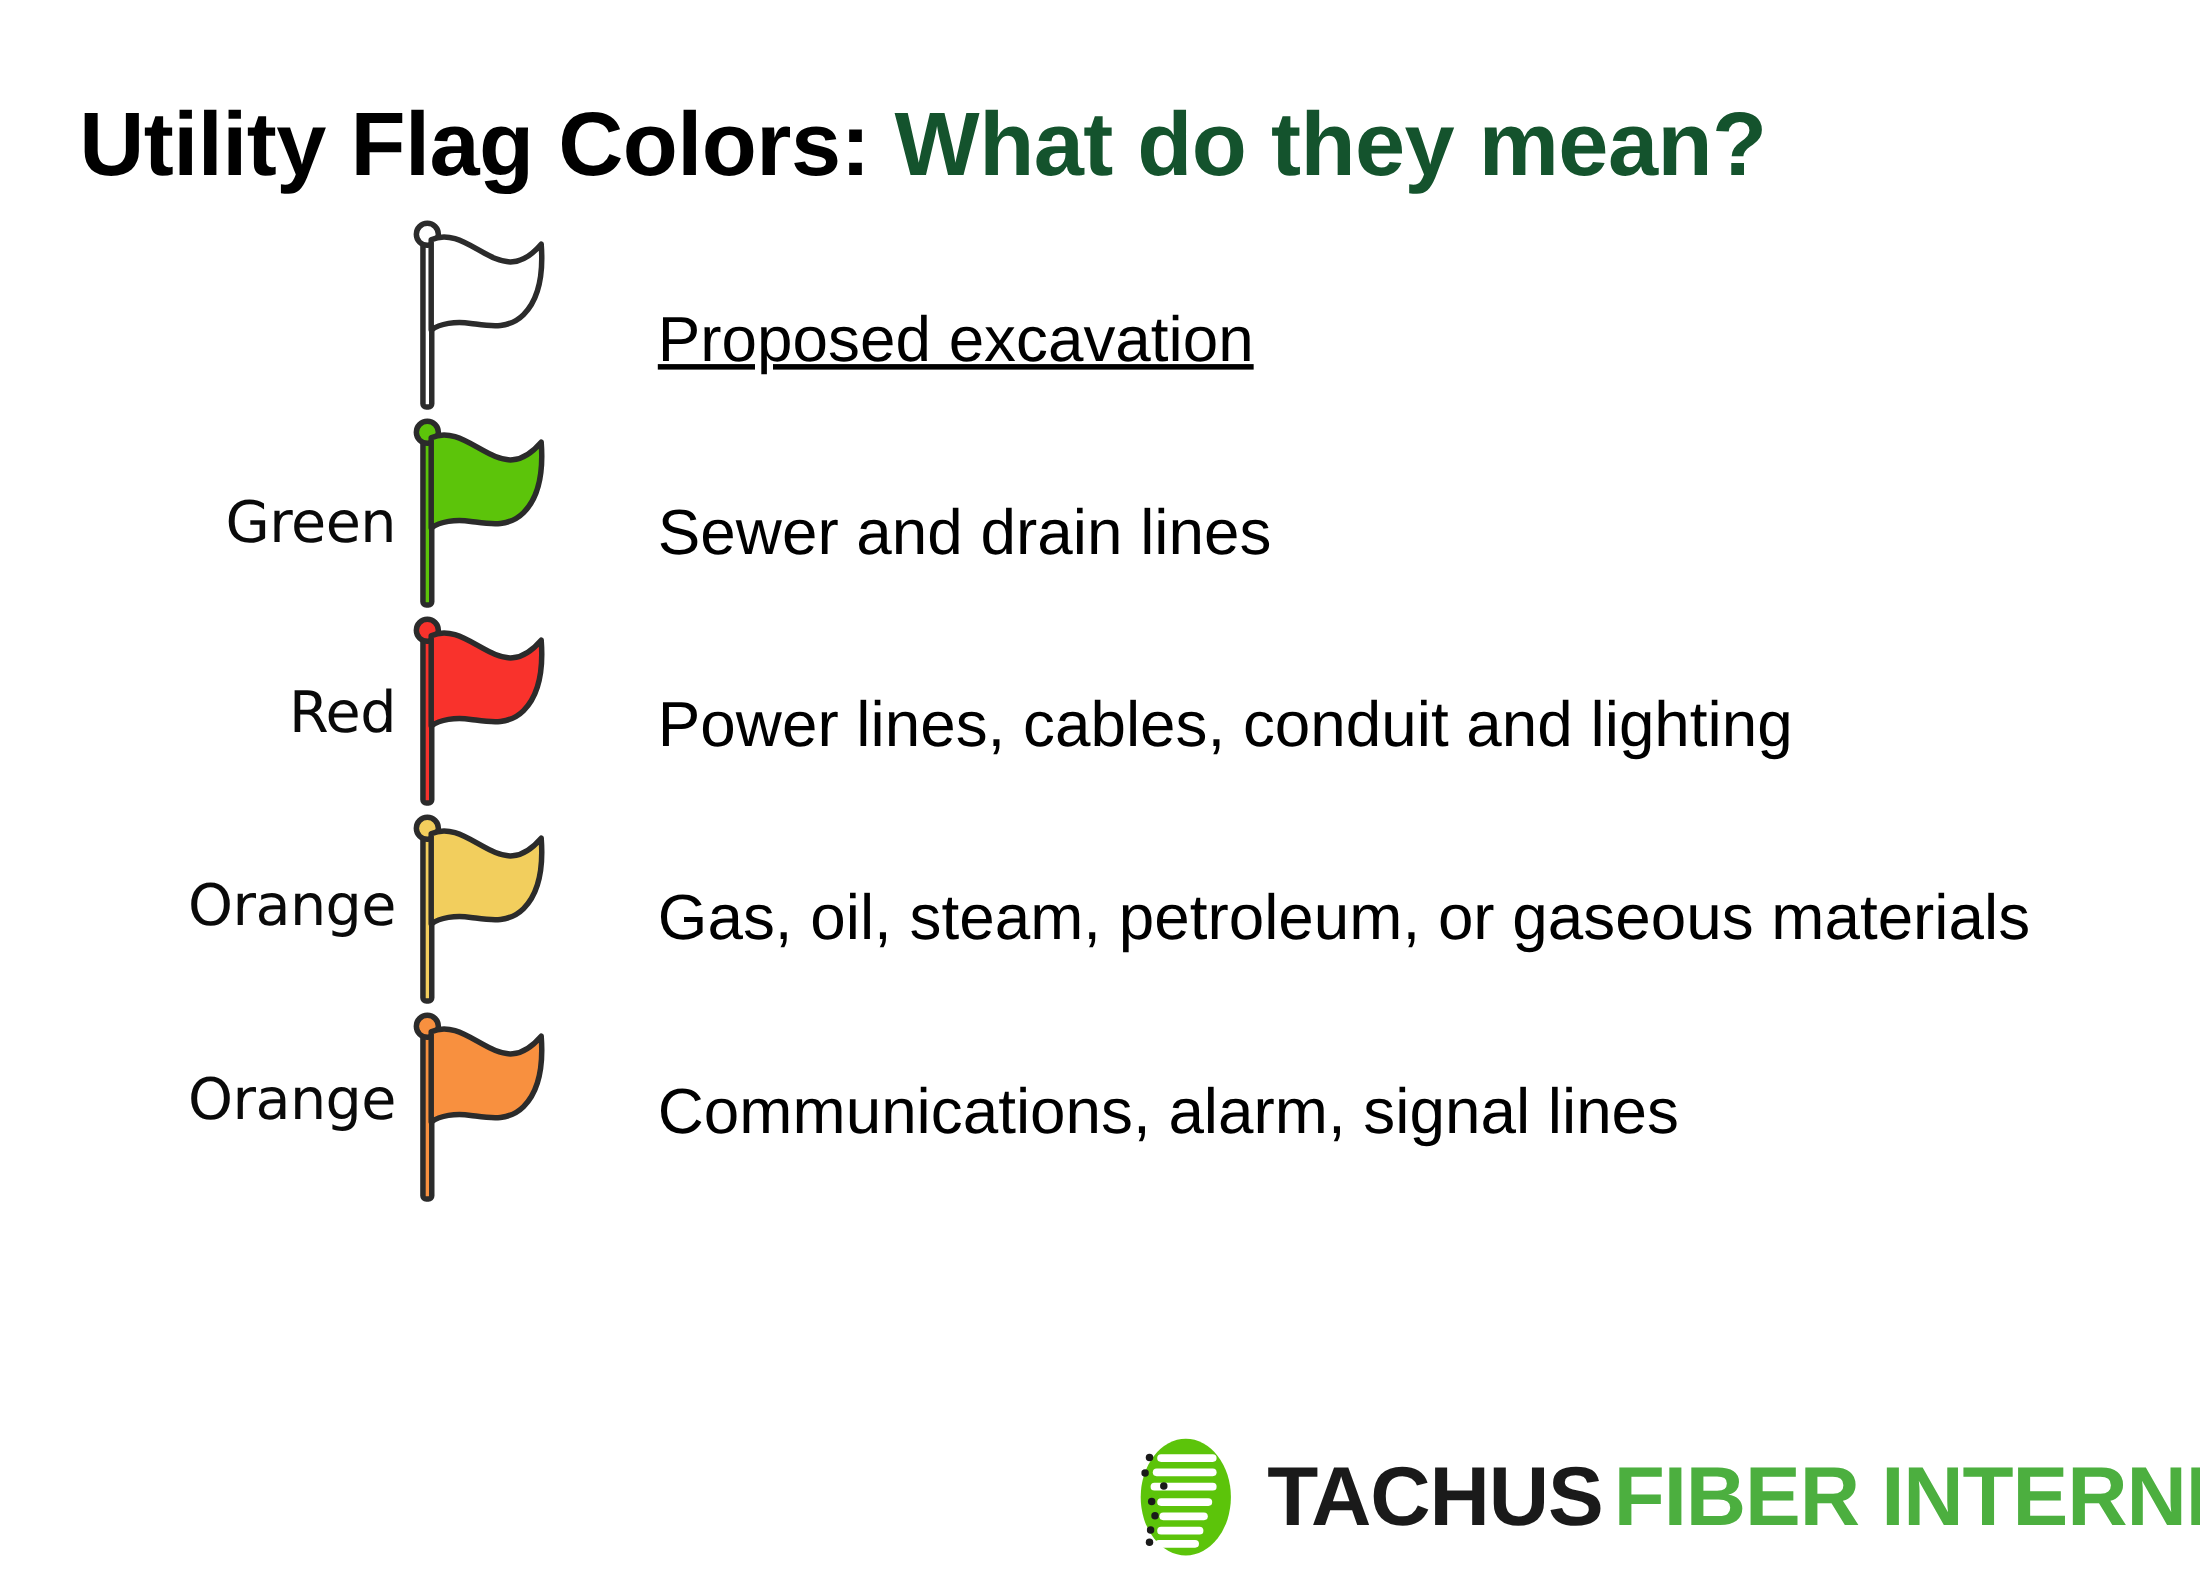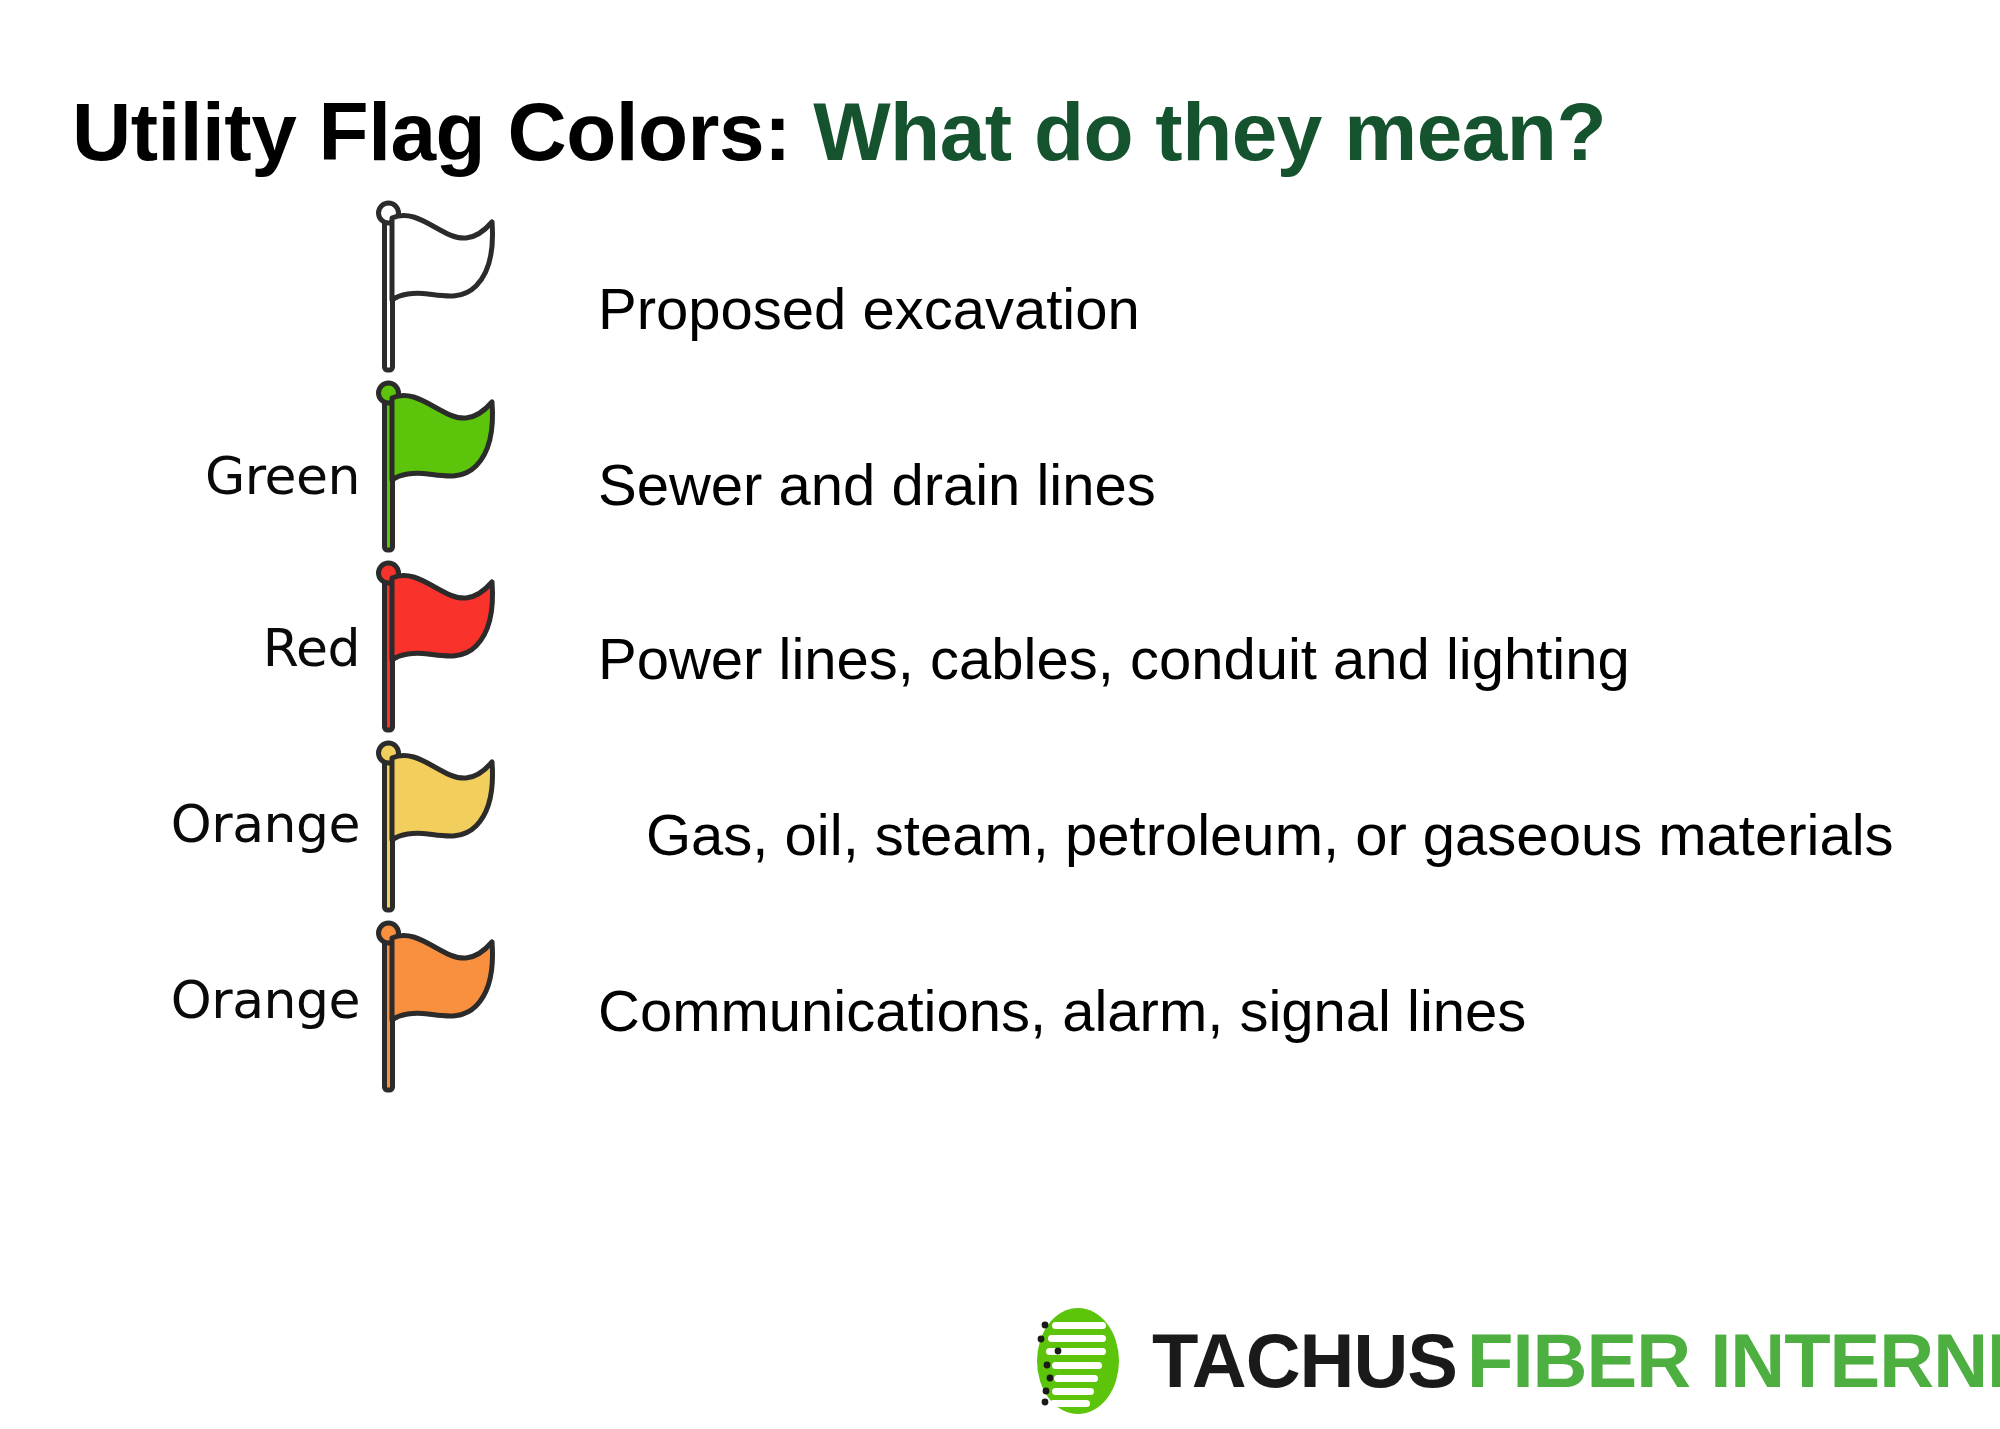--- a/index.html
+++ b/index.html
@@ -77,29 +77,29 @@
     font-family: "Liberation Sans Narrow", "Liberation Sans", sans-serif;
     font-weight: 400;
     font-size: 58px;
     color: #000000;
     letter-spacing: 0px;
     white-space: nowrap;
   }
 
   
   .row.r0 .row-label { transform: translateY(16px); }
-  .row.r0 .row-desc  { transform: translateY(22px); }
+  .row.r0 .row-desc  { transform: translateY(22px); text-decoration: underline; }
   .row.r1 .row-label { transform: translateY(10px); }
   .row.r1 .row-desc  { transform: translateY(18px); }
   .row.r2 .row-label { transform: translateY(6px); }
   .row.r2 .row-desc  { transform: translateY(16px); }
   .row.r3 .row-label { transform: translateY(2px); }
   .row.r3 .row-desc  { transform: translateY(12px); }
   .row.r4 .row-label { transform: translateY(-2px); }
-  .row.r4 .row-desc  { transform: translateY(8px); margin-left: 48px; }
+  .row.r4 .row-desc  { transform: translateY(8px); }
   .row.r5 .row-label { transform: translateY(-6px); }
   .row.r5 .row-desc  { transform: translateY(4px); }
 
   
   #logo {
     position: absolute;
     left: 1022px;
     top: 1306px;
     height: 110px;
     display: flex;

